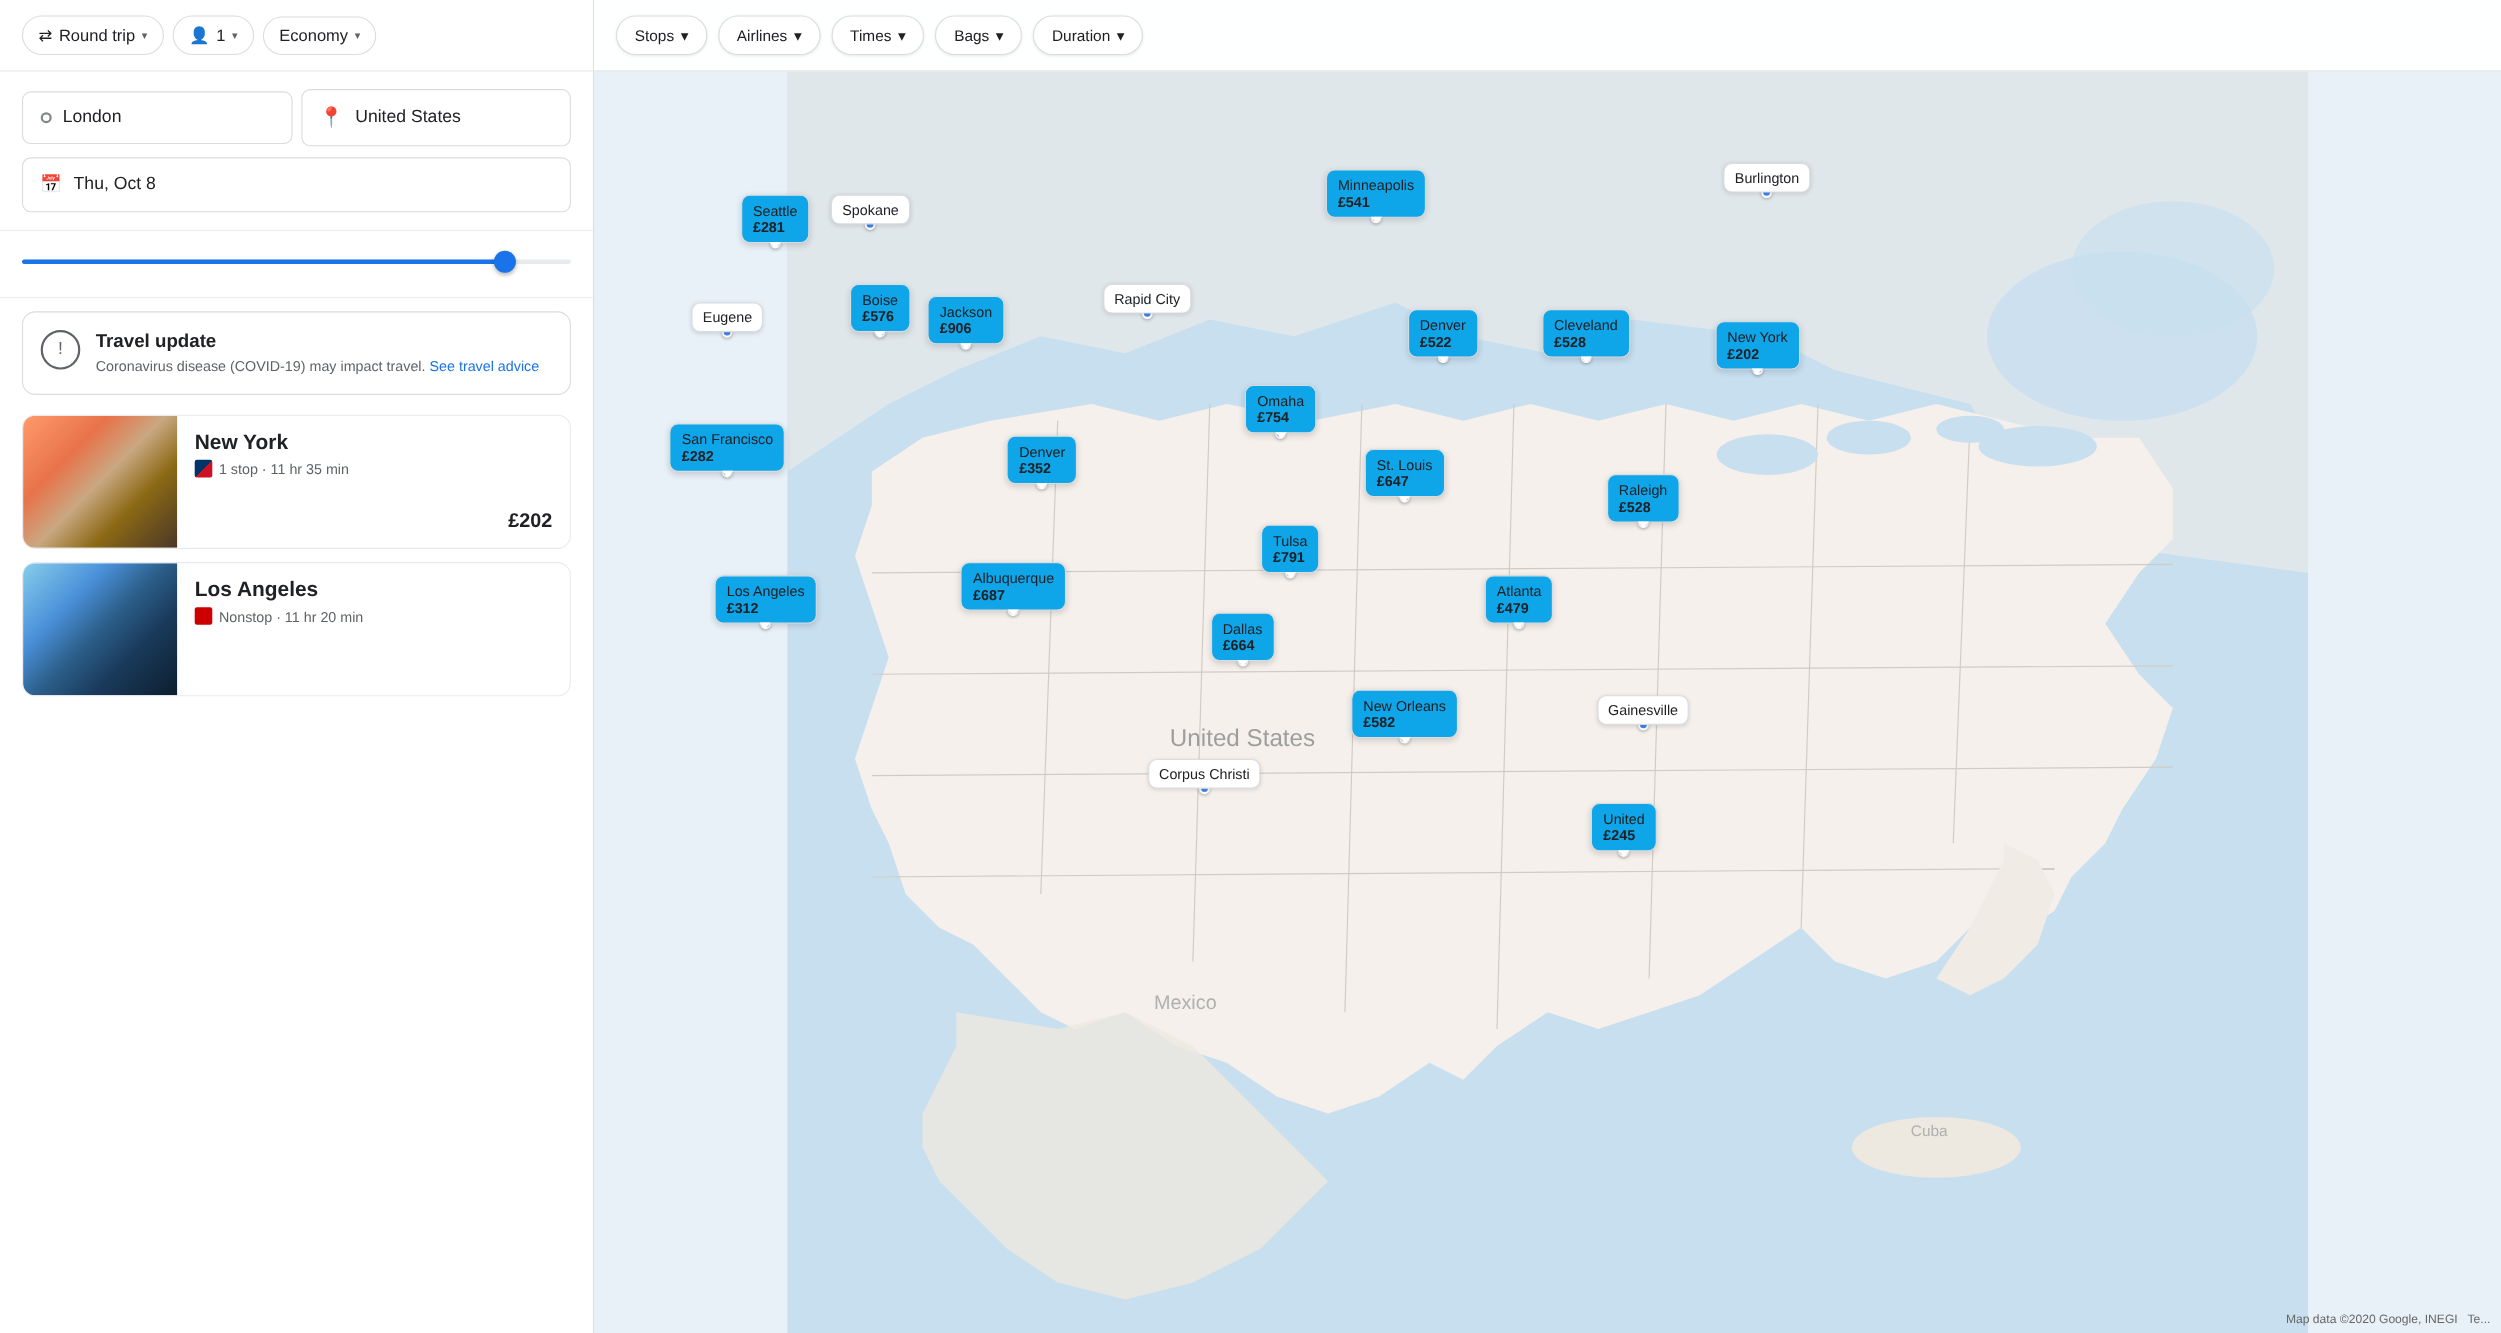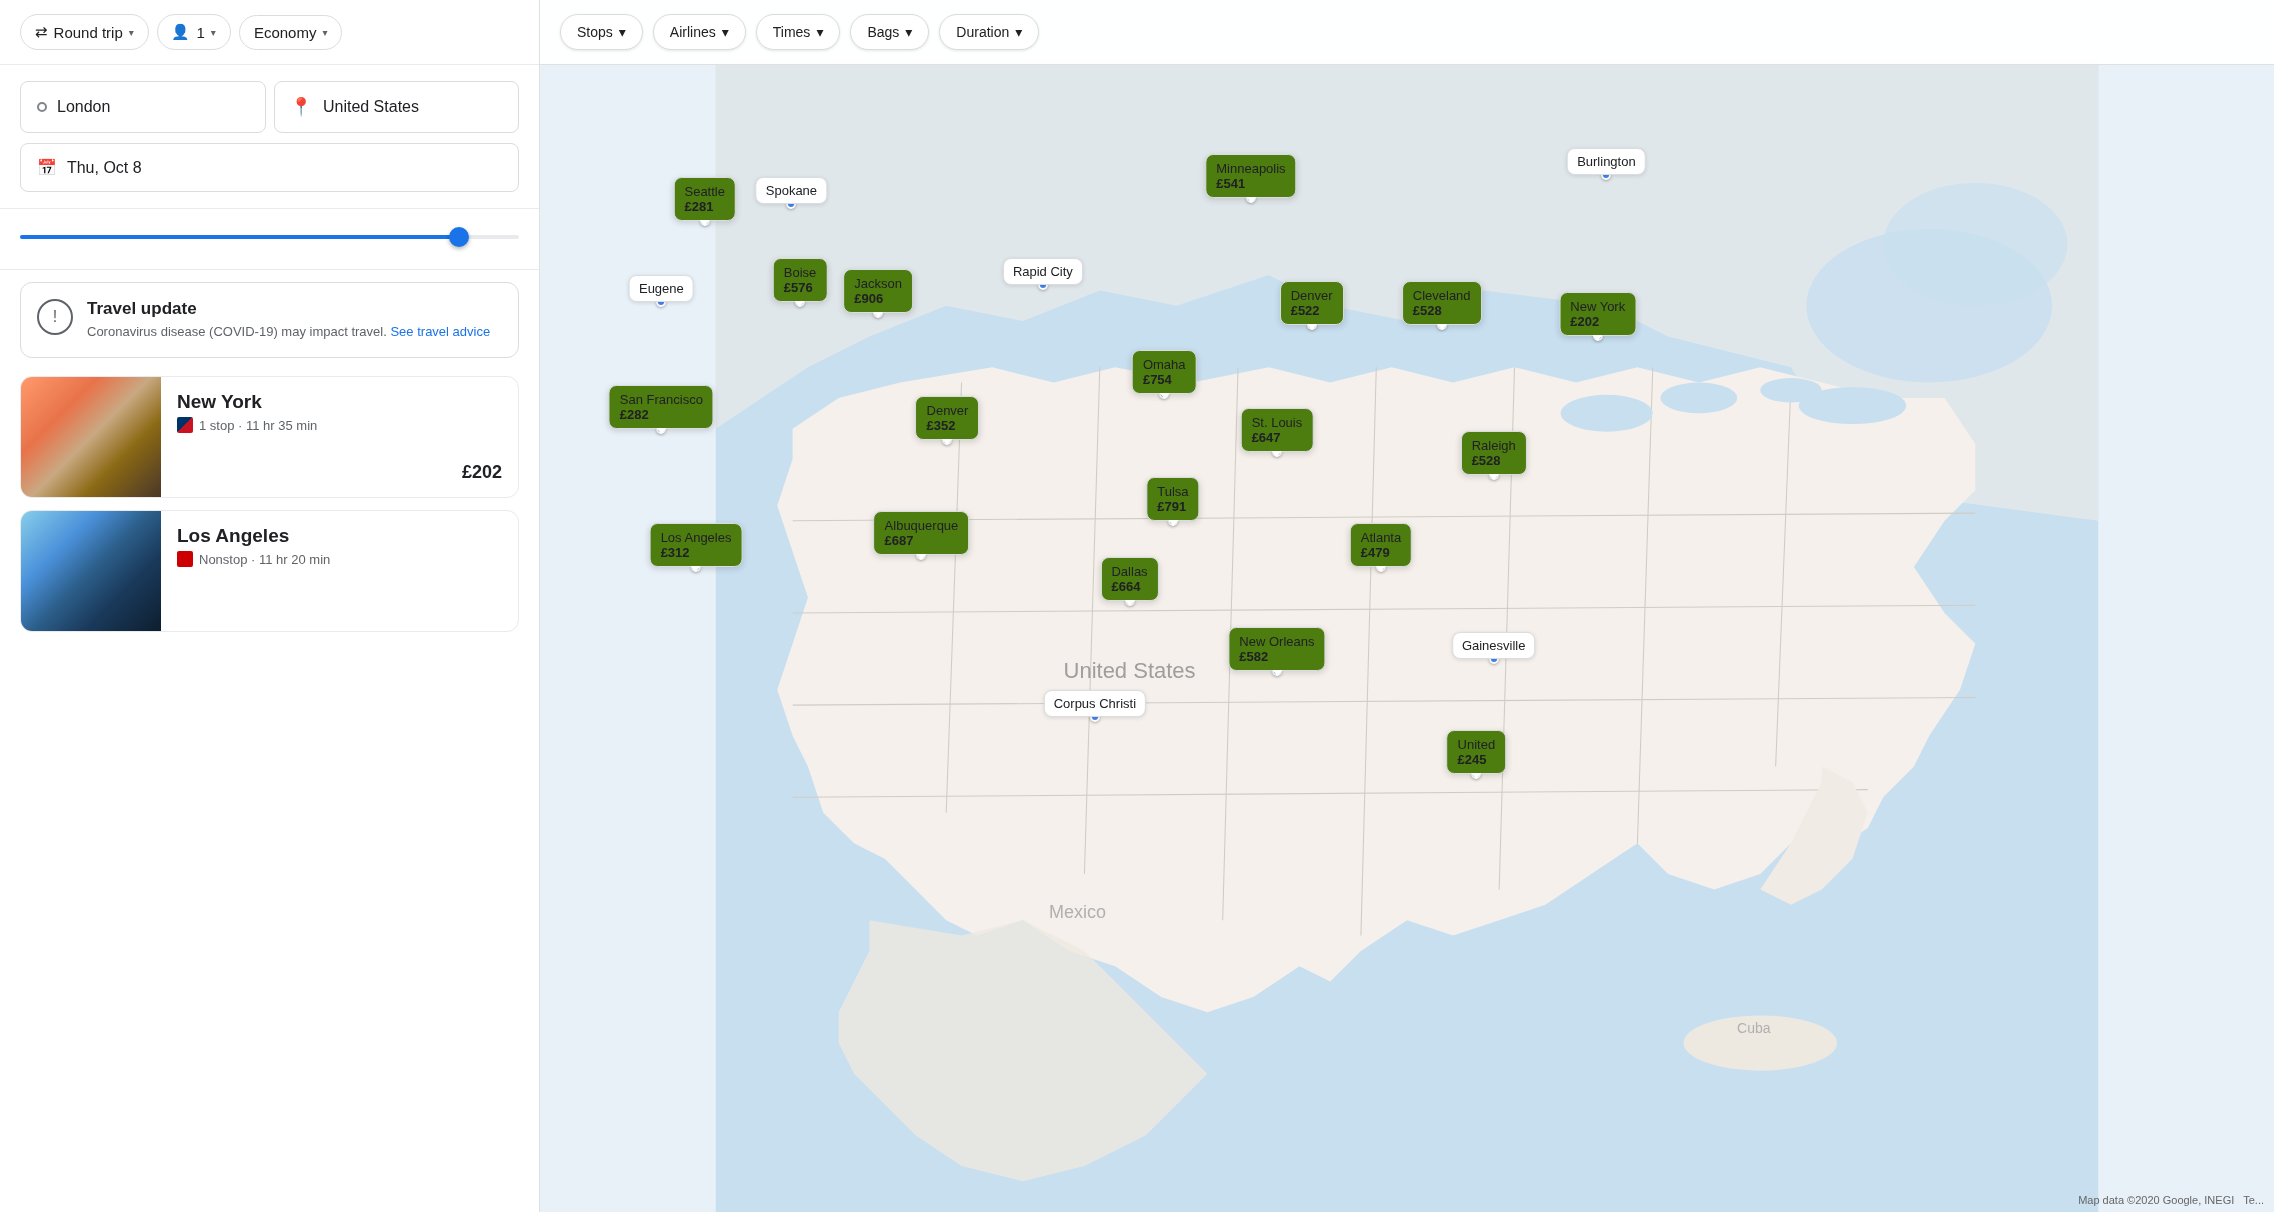--- a/index.html
+++ b/index.html
@@ -46,20 +46,21 @@
 
     .search-section {
       padding: 16px 20px;
       border-bottom: 1px solid #e8eaed;
     }
 
     .input-row {
       display: flex;
       gap: 8px;
       margin-bottom: 10px;
+      align-items: center;
     }
 
     .search-input-box {
       flex: 1;
       display: flex;
       align-items: center;
       gap: 10px;
       padding: 14px 16px;
       border: 1px solid #dadce0;
       border-radius: 8px;
@@ -340,21 +341,21 @@
     }
 
     
     .map-svg {
       width: 100%;
       height: 100%;
     }
 
     .price-pin {
       position: absolute;
-      background: #4d7c0f;
+      background: #0ea5e9;
       border: 1px solid #dadce0;
       border-radius: 8px;
       padding: 6px 10px;
       box-shadow: 0 2px 6px rgba(0,0,0,0.15);
       font-size: 13px;
       color: #202124;
       white-space: nowrap;
       transform: translate(-50%, -100%);
     }
 

